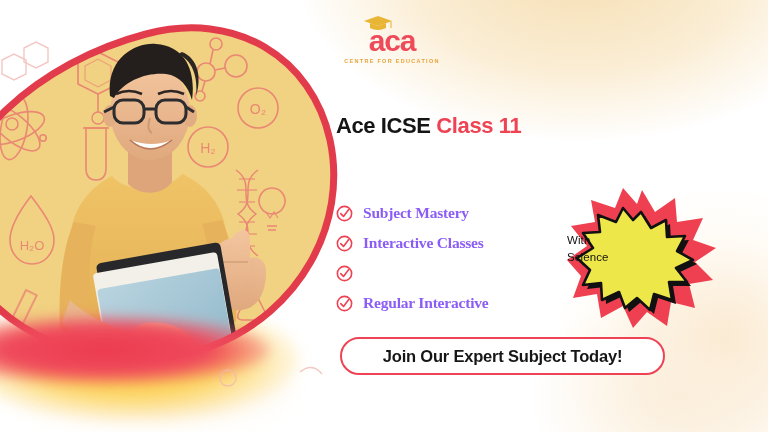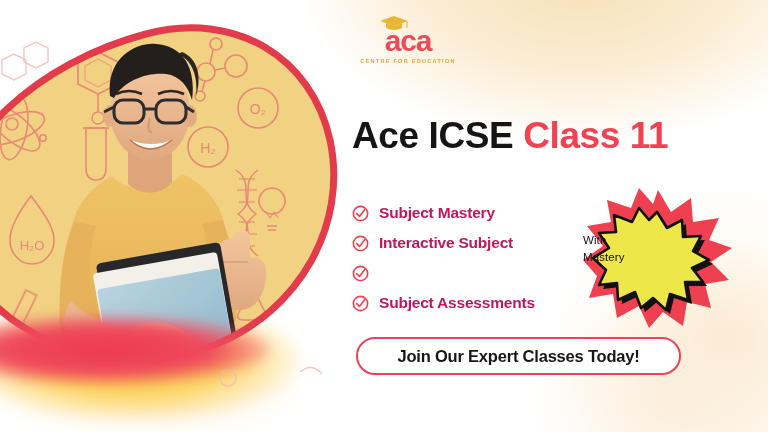--- a/index.html
+++ b/index.html
@@ -94,21 +94,21 @@
     width: 300px;
     height: 80px;
     border-radius: 50%;
     background: radial-gradient(ellipse at center, rgba(250,226,183,0.85) 0%, rgba(255,244,226,0.5) 50%, rgba(255,255,255,0) 76%);
     filter: blur(8px);
   }
 
   
   .content {
     position: absolute;
-    left: 345px;
+    left: 329px;
     top: 0;
     width: 423px;
     height: 432px;
   }
 
   
   .logo {
     position: absolute;
     left: 8px;
     top: 28px;
@@ -138,21 +138,21 @@
     letter-spacing: 1.3px;
     font-weight: 600;
   }
 
   
   .headline {
     position: absolute;
     left: 7px;
     top: 113px;
     width: 400px;
-    font-size: 37px;
+    font-size: 22px;
     font-weight: 700;
     line-height: 1.22;
     letter-spacing: -0.4px;
   }
   .h-dark { color: #151515; }
   .h-red  { color: #ef4253; }
 
   
   .bullets {
     position: absolute;
@@ -166,24 +166,25 @@
     height: 28px;
     margin-bottom: 2px;
   }
   .bullet .check {
     width: 17px;
     height: 17px;
     flex: 0 0 17px;
     margin-right: 10px;
   }
   .bullet .blabel {
-    color: #be185d;
+    color: #8b5cf6;
     font-size: 15.5px;
     font-weight: 700;
     letter-spacing: -0.2px;
+    font-family: Liberation Serif, serif;
   }
 
   
   .badge {
     position: absolute;
     left: 238px;
     top: 188px;
     width: 150px;
     height: 142px;
   }
@@ -465,53 +466,53 @@
           <circle cx="10" cy="10" r="8.4" fill="none" stroke="#ee4253" stroke-width="1.9"></circle>
           <path d="M 5.6 10.2 L 8.8 13.4 L 15 5.4" fill="none" stroke="#ee4253" stroke-width="1.9" stroke-linecap="round" stroke-linejoin="round"></path>
         </svg>
         <span class="blabel">Subject Mastery</span>
       </div>
       <div class="bullet">
         <svg class="check" viewBox="0 0 20 20">
           <circle cx="10" cy="10" r="8.4" fill="none" stroke="#ee4253" stroke-width="1.9"></circle>
           <path d="M 5.6 10.2 L 8.8 13.4 L 15 5.4" fill="none" stroke="#ee4253" stroke-width="1.9" stroke-linecap="round" stroke-linejoin="round"></path>
         </svg>
-        <span class="blabel">Interactive Subject</span>
+        <span class="blabel">Interactive Classes</span>
       </div>
       <div class="bullet">
         <svg class="check" viewBox="0 0 20 20">
           <circle cx="10" cy="10" r="8.4" fill="none" stroke="#ee4253" stroke-width="1.9"></circle>
           <path d="M 5.6 10.2 L 8.8 13.4 L 15 5.4" fill="none" stroke="#ee4253" stroke-width="1.9" stroke-linecap="round" stroke-linejoin="round"></path>
         </svg>
       </div>
       <div class="bullet">
         <svg class="check" viewBox="0 0 20 20">
           <circle cx="10" cy="10" r="8.4" fill="none" stroke="#ee4253" stroke-width="1.9"></circle>
           <path d="M 5.6 10.2 L 8.8 13.4 L 15 5.4" fill="none" stroke="#ee4253" stroke-width="1.9" stroke-linecap="round" stroke-linejoin="round"></path>
         </svg>
-        <span class="blabel">Subject Assessments</span>
+        <span class="blabel">Regular Interactive</span>
       </div>
     </div>
 
     <div class="badge">
       <svg viewBox="0 0 150 142">
 
         <polygon fill="#ee4050" points="75,2 88,24 108,10 110,34 136,30 126,52 149,60 128,74 146,92 122,96 128,120
                   104,114 100,138 80,124 66,140 56,118 34,130 30,106 6,110 14,88 0,72 20,58
                   4,38 28,34 24,12 48,20 56,0 70,16"></polygon>
 
         <polygon fill="#111111" points="78,28 88,44 103,36 104,53 122,52 114,67 130,76 113,84 124,98 106,98 109,116
                    91,110 87,126 74,114 62,124 56,108 39,116 38,99 20,101 27,86 14,74 30,64
                    20,49 37,48 35,31 53,38 60,24 70,36"></polygon>
 
         <polygon fill="#eee74a" stroke="#111111" stroke-width="2.6" stroke-linejoin="round" points="74,24 84,40 99,32 100,49 118,48 110,63 126,72 109,80 120,94 102,94 105,112
                    87,106 83,122 70,110 58,120 52,104 35,112 34,95 16,97 23,82 10,70 26,60
                    16,45 33,44 31,27 49,34 56,20 66,32"></polygon>
       </svg>
       <div class="badge-text">
         <div>With</div>
-        <div>Mastery</div>
+        <div>Science</div>
       </div>
     </div>
 
-    <div class="cta">Join Our Expert Classes Today!</div>
+    <div class="cta">Join Our Expert Subject Today!</div>
   </div>
 </div>
 
 </body></html>

